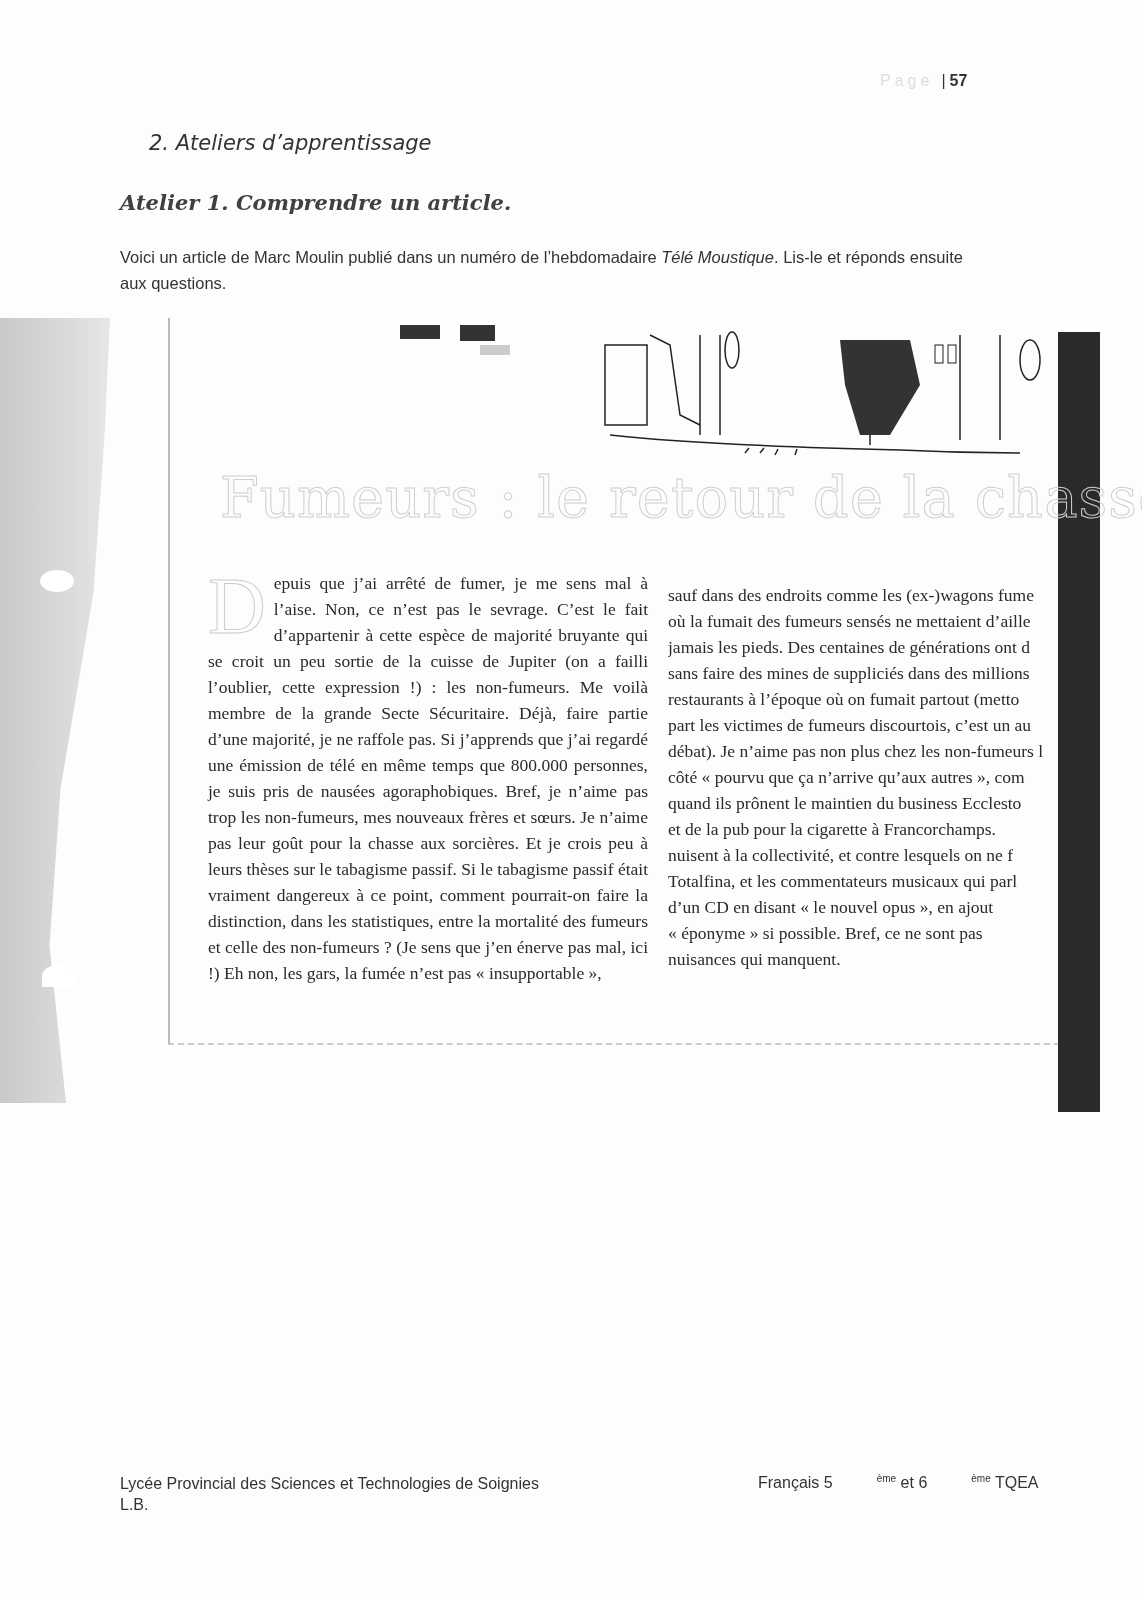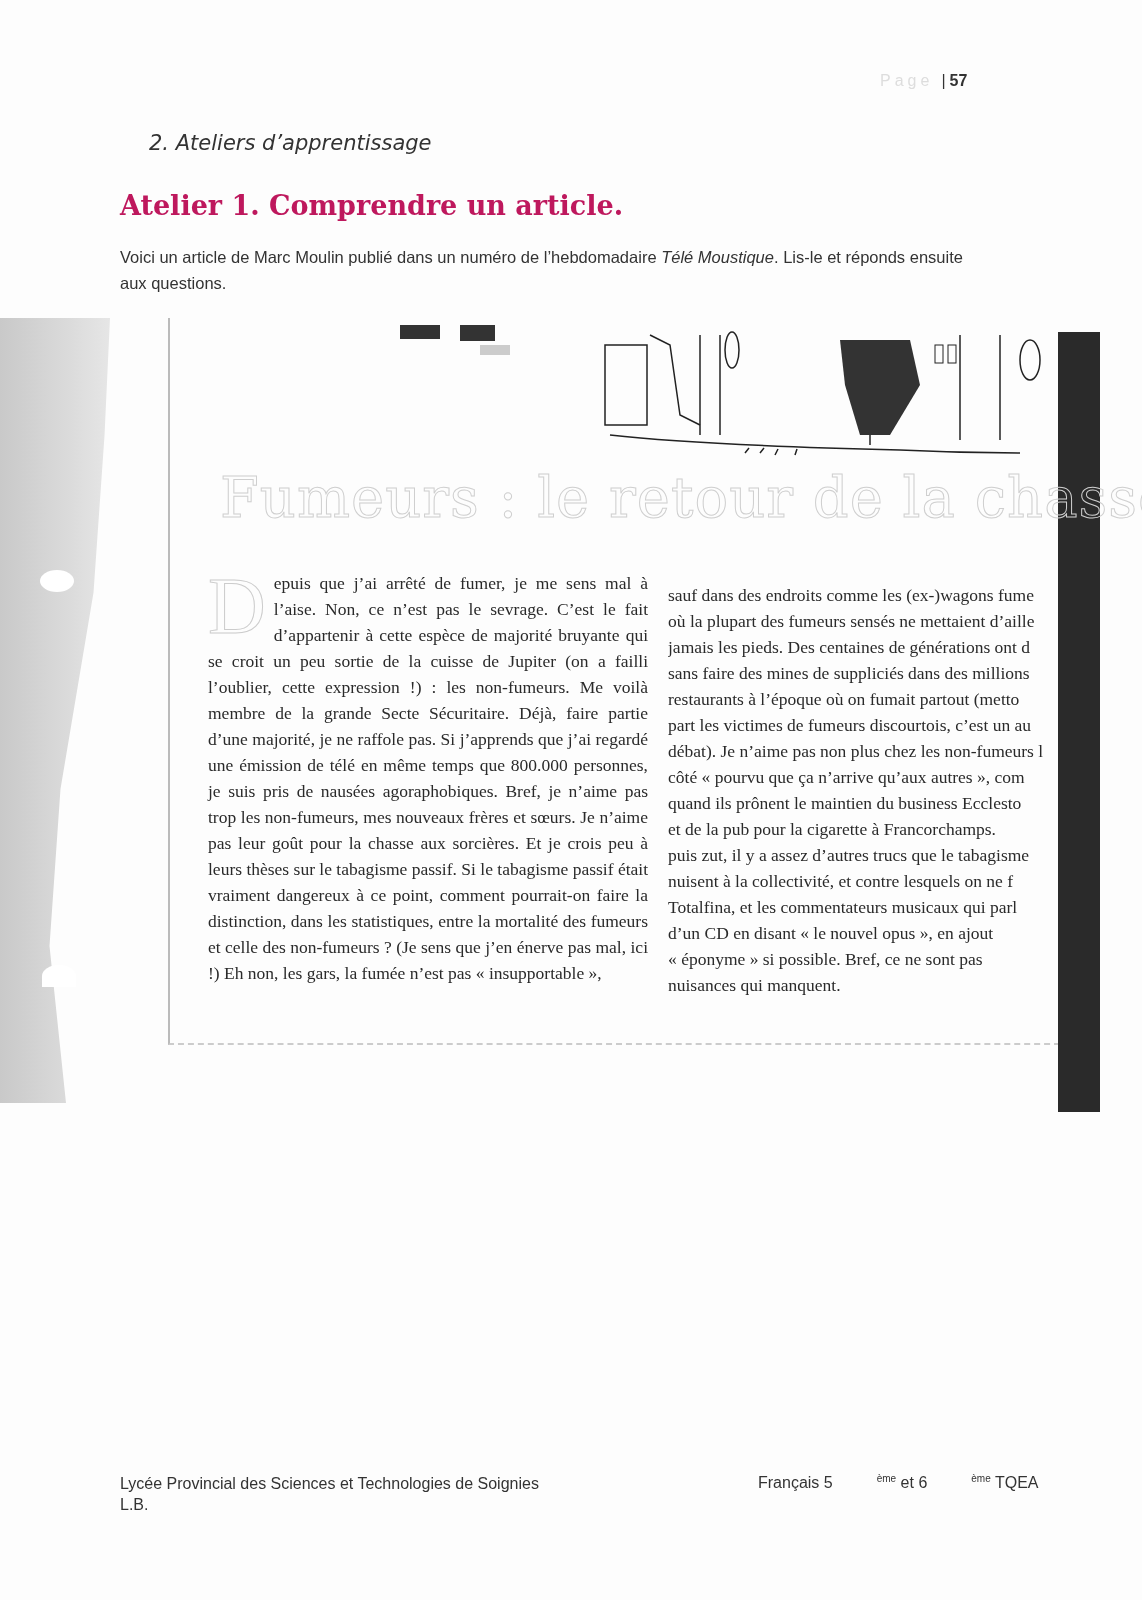--- a/index.html
+++ b/index.html
@@ -7,21 +7,21 @@
       width: 1142px; height: 1600px; position: relative; overflow: hidden;
       background: #fdfdfd; color: #2b2b2b;
       font-family: "Liberation Sans", sans-serif;
     }
     .page-num { position: absolute; top: 72px; left: 880px; font-size: 16px; }
     .page-num .faint { color: #ddd; letter-spacing: 4px; margin-right: 8px; text-align: right; }
     .page-num .bar { color: #333; margin-right: 4px; }
     .page-num .num { font-weight: bold; color: #333; }
 
     .section-title { position: absolute; top: 131px; left: 120px; font-size: 21px; font-style: italic; color: #333; font-family: "DejaVu Sans", sans-serif; font-weight: normal; margin-left: 29px; }
-    .atelier-title { position: absolute; top: 190px; left: 120px; font-size: 27px; font-weight: bold; font-family: "DejaVu Serif", serif; color: #be185d; }
+    .atelier-title { position: absolute; top: 190px; left: 120px; font-size: 21px; font-style: italic; font-weight: bold; font-family: "DejaVu Serif", serif; color: #404040; }
     .intro { position: absolute; top: 244px; left: 120px; width: 860px; font-size: 16.5px; line-height: 26px; color: #333; font-family: "Liberation Sans", sans-serif; }
     .intro i { font-style: italic; }
 
     .binder-strip {
       position: absolute; left: 0; top: 318px; width: 110px; height: 785px;
       background: linear-gradient(90deg, #c9c9c9, #dadada 60%, #e6e6e6);
       clip-path: polygon(0 0, 100% 0, 95% 15%, 85% 35%, 55% 60%, 45% 80%, 60% 100%, 0 100%);
     }
     .hole { position: absolute; background: #fff; border-radius: 50%; }
     .hole.h1 { left: 40px; top: 570px; width: 34px; height: 22px; }
@@ -94,30 +94,29 @@
 
 <div class="headline">Fumeurs : le retour de la chasse à courre</div>
 
 <div class="col col-left">
   <span class="dropcap">D</span>
   <p>epuis que j’ai arrêté de fumer, je me sens mal à l’aise. Non, ce n’est pas le sevrage. C’est le fait d’appartenir à cette espèce de majorité bruyante qui se croit un peu sortie de la cuisse de Jupiter (on a failli l’oublier, cette expression !) : les non-fumeurs. Me voilà membre de la grande Secte Sécuritaire. Déjà, faire partie d’une majorité, je ne raffole pas. Si j’apprends que j’ai regardé une émission de télé en même temps que 800.000 personnes, je suis pris de nausées agoraphobiques. Bref, je n’aime pas trop les non-fumeurs, mes nouveaux frères et sœurs. Je n’aime pas leur goût pour la chasse aux sorcières. Et je crois peu à leurs thèses sur le tabagisme passif. Si le tabagisme passif était vraiment dangereux à ce point, comment pourrait-on faire la distinction, dans les statistiques, entre la mortalité des fumeurs et celle des non-fumeurs ? (Je sens que j’en énerve pas mal, ici !) Eh non, les gars, la fumée n’est pas « insupportable »,</p>
 </div>
 
 <div class="col col-right">
   <p>sauf dans des endroits comme les (ex-)wagons fume</p>
-  <p>où la plupart des fumeurs sensés ne mettaient d’aille</p>
+  <p>où la fumait des fumeurs sensés ne mettaient d’aille</p>
   <p>jamais les pieds. Des centaines de générations ont d</p>
   <p>sans faire des mines de suppliciés dans des millions</p>
   <p>restaurants à l’époque où on fumait partout (metto</p>
   <p>part les victimes de fumeurs discourtois, c’est un au</p>
   <p>débat). Je n’aime pas non plus chez les non-fumeurs l</p>
   <p>côté « pourvu que ça n’arrive qu’aux autres », com</p>
   <p>quand ils prônent le maintien du business Ecclesto</p>
   <p>et de la pub pour la cigarette à Francorchamps.</p>
-  <p>puis zut, il y a assez d’autres trucs que le tabagisme</p>
   <p>nuisent à la collectivité, et contre lesquels on ne f</p>
   <p>Totalfina, et les commentateurs musicaux qui parl</p>
   <p>d’un CD en disant « le nouvel opus », en ajout</p>
   <p>« éponyme » si possible. Bref, ce ne sont pas</p>
   <p>nuisances qui manquent.</p>
 </div>
 
 <div class="footer-left">
   <div>Lycée Provincial des Sciences et Technologies de Soignies</div>
   <div>L.B.</div>

